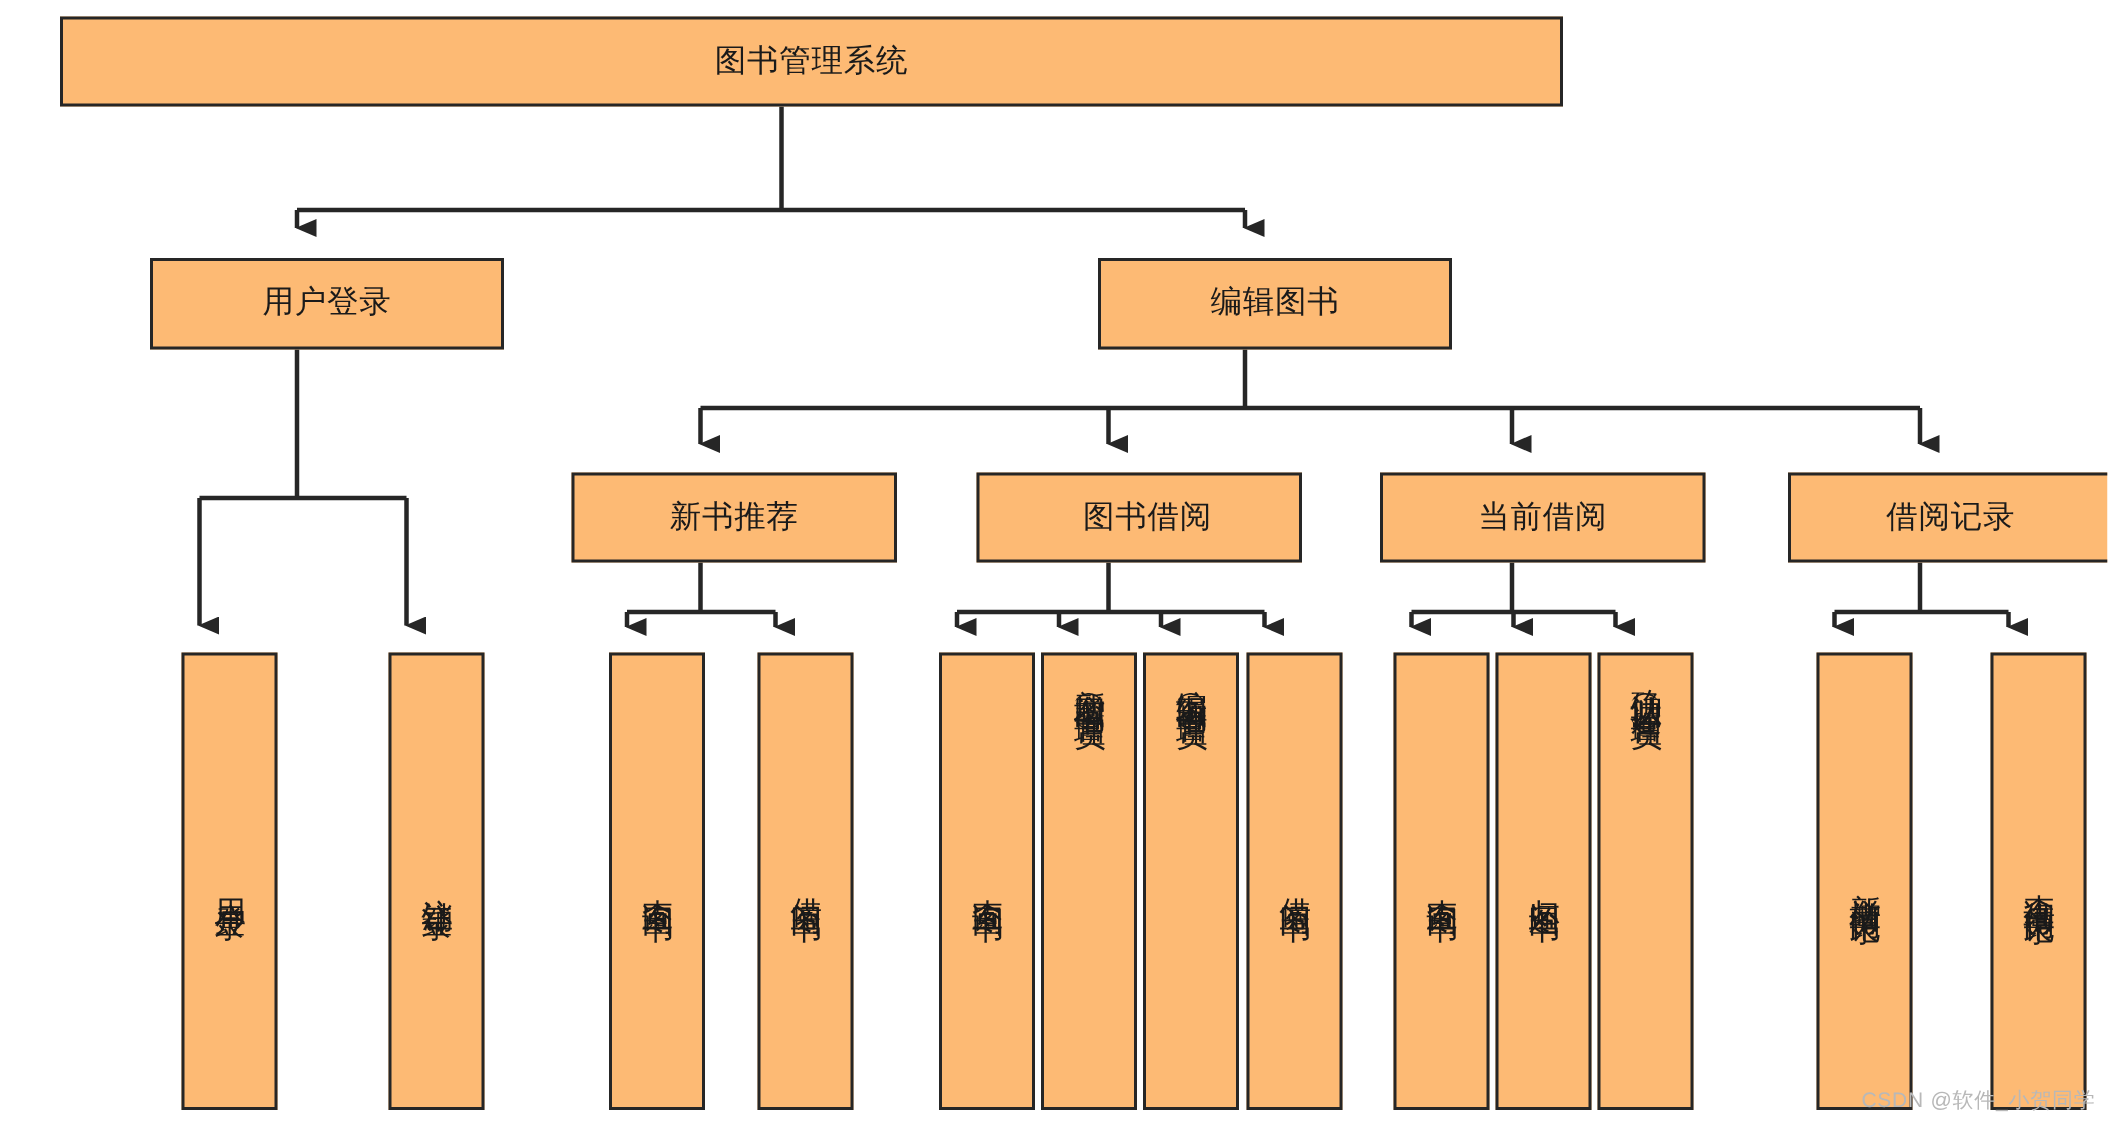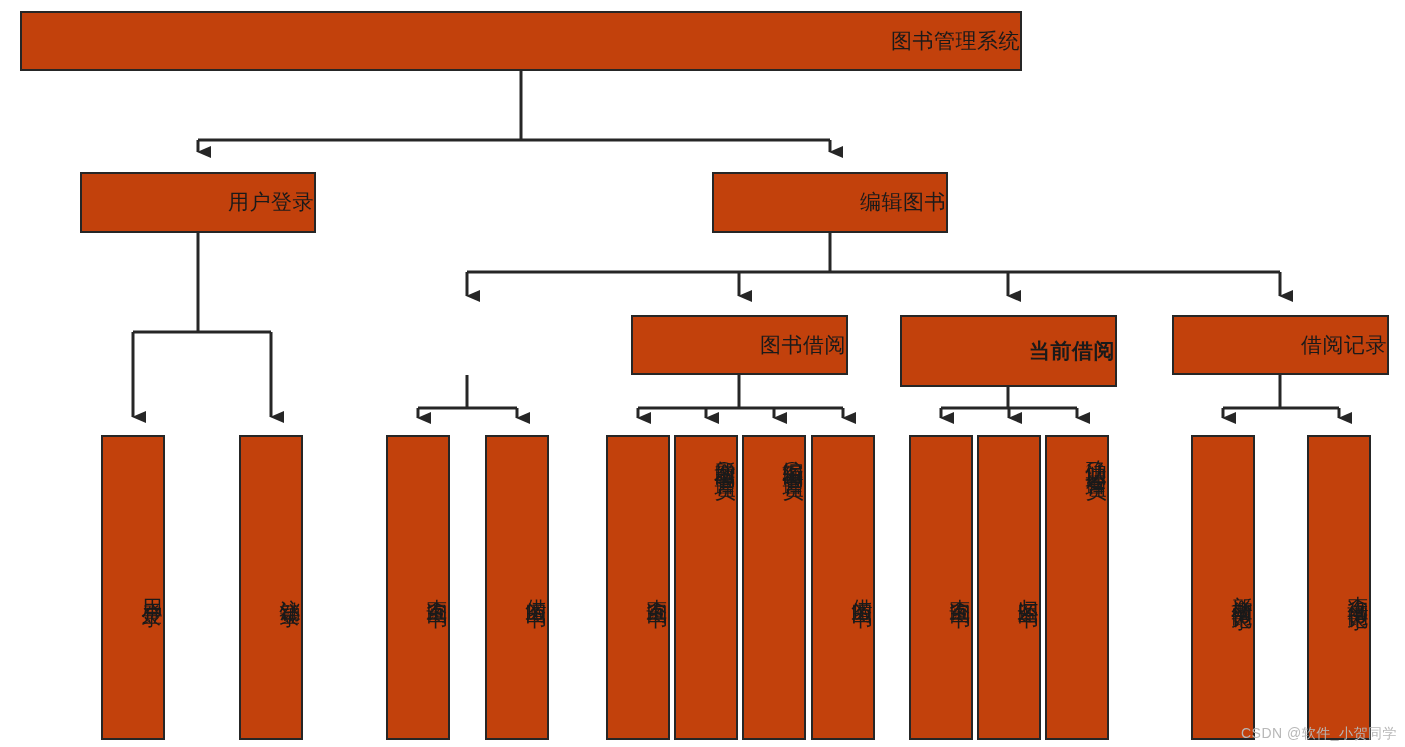--- a/index.html
+++ b/index.html
@@ -21,26 +21,27 @@
     position: absolute;
     left: 0;
     top: 0;
     width: 1405px;
     height: 747px;
     pointer-events: none;
   }
   .node {
     position: absolute;
     box-sizing: border-box;
-    background: #c2410c;
+    background: #fdba74;
     border: 2px solid #262626;
     display: flex;
     align-items: center;
-    justify-content: flex-end;
+    justify-content: center;
     color: #1a1a1a;
+    margin-left: 20px;
   }
   .node .label {
     display: block;
     text-align: center;
     line-height: 1.15;
     white-space: nowrap;
   }
   .node.horizontal .label {
     font-size: 21px;
     letter-spacing: 0.5px;
@@ -129,24 +130,27 @@
     <span class="label">图书管理系统</span>
   </div>
 
   <div class="node horizontal" style="left:80px; top:172px; width:236px; height:61px;">
     <span class="label">用户登录</span>
   </div>
   <div class="node horizontal" style="left:712px; top:172px; width:236px; height:61px;">
     <span class="label">编辑图书</span>
   </div>
 
+  <div class="node horizontal" style="left:361px; top:315px; width:217px; height:60px;">
+    <span class="label">新书推荐</span>
+  </div>
   <div class="node horizontal" style="left:631px; top:315px; width:217px; height:60px;padding-left:11px;">
     <span class="label">图书借阅</span>
   </div>
-  <div class="node horizontal" style="left:900px; top:315px; width:217px; height:72px;font-weight:bold;">
+  <div class="node horizontal" style="left:900px; top:315px; width:217px; height:60px;">
     <span class="label">当前借阅</span>
   </div>
   <div class="node horizontal" style="left:1172px; top:315px; width:217px; height:60px;">
     <span class="label">借阅记录</span>
   </div>
 
   <div class="node vertical mid" style="left:101px; top:435px; width:64px; height:305px;">
     <span class="label">用户登录</span>
   </div>
   <div class="node vertical mid" style="left:239px; top:435px; width:64px; height:305px;">

